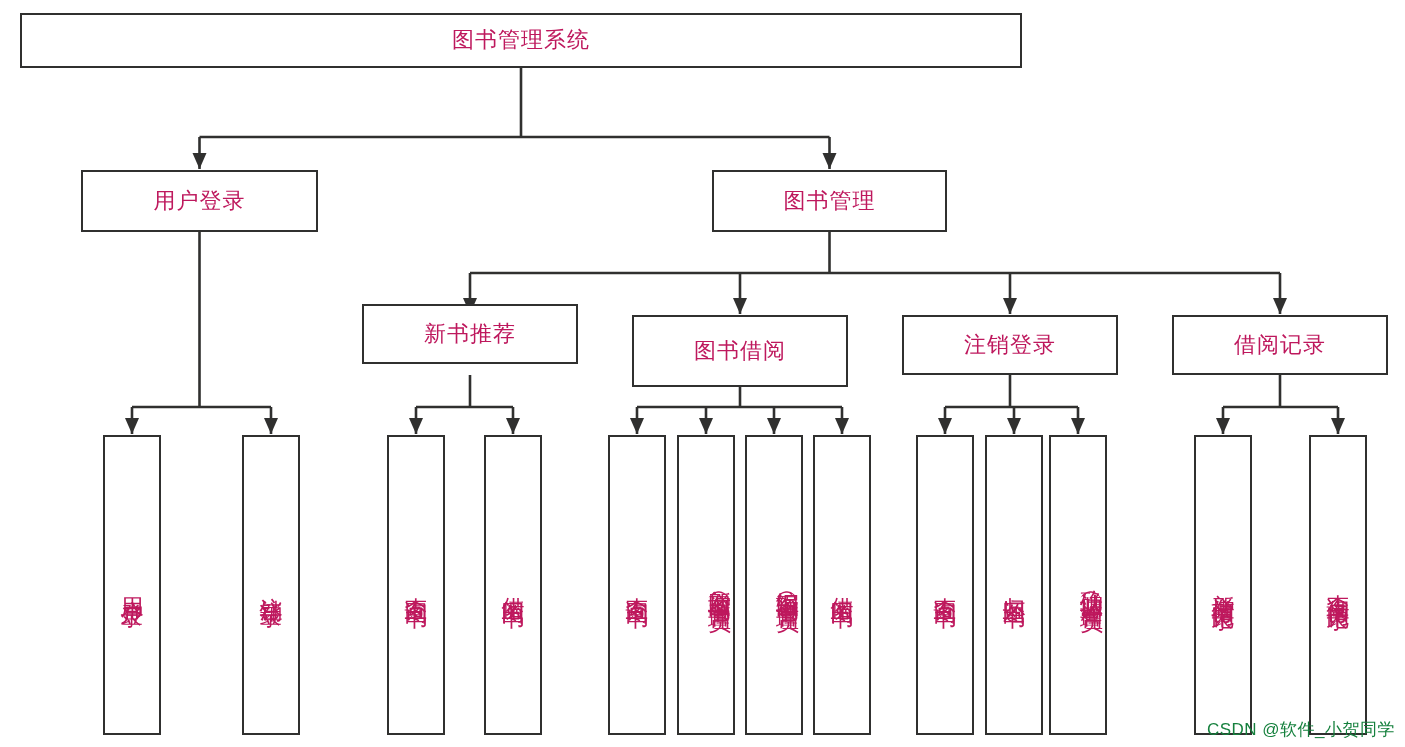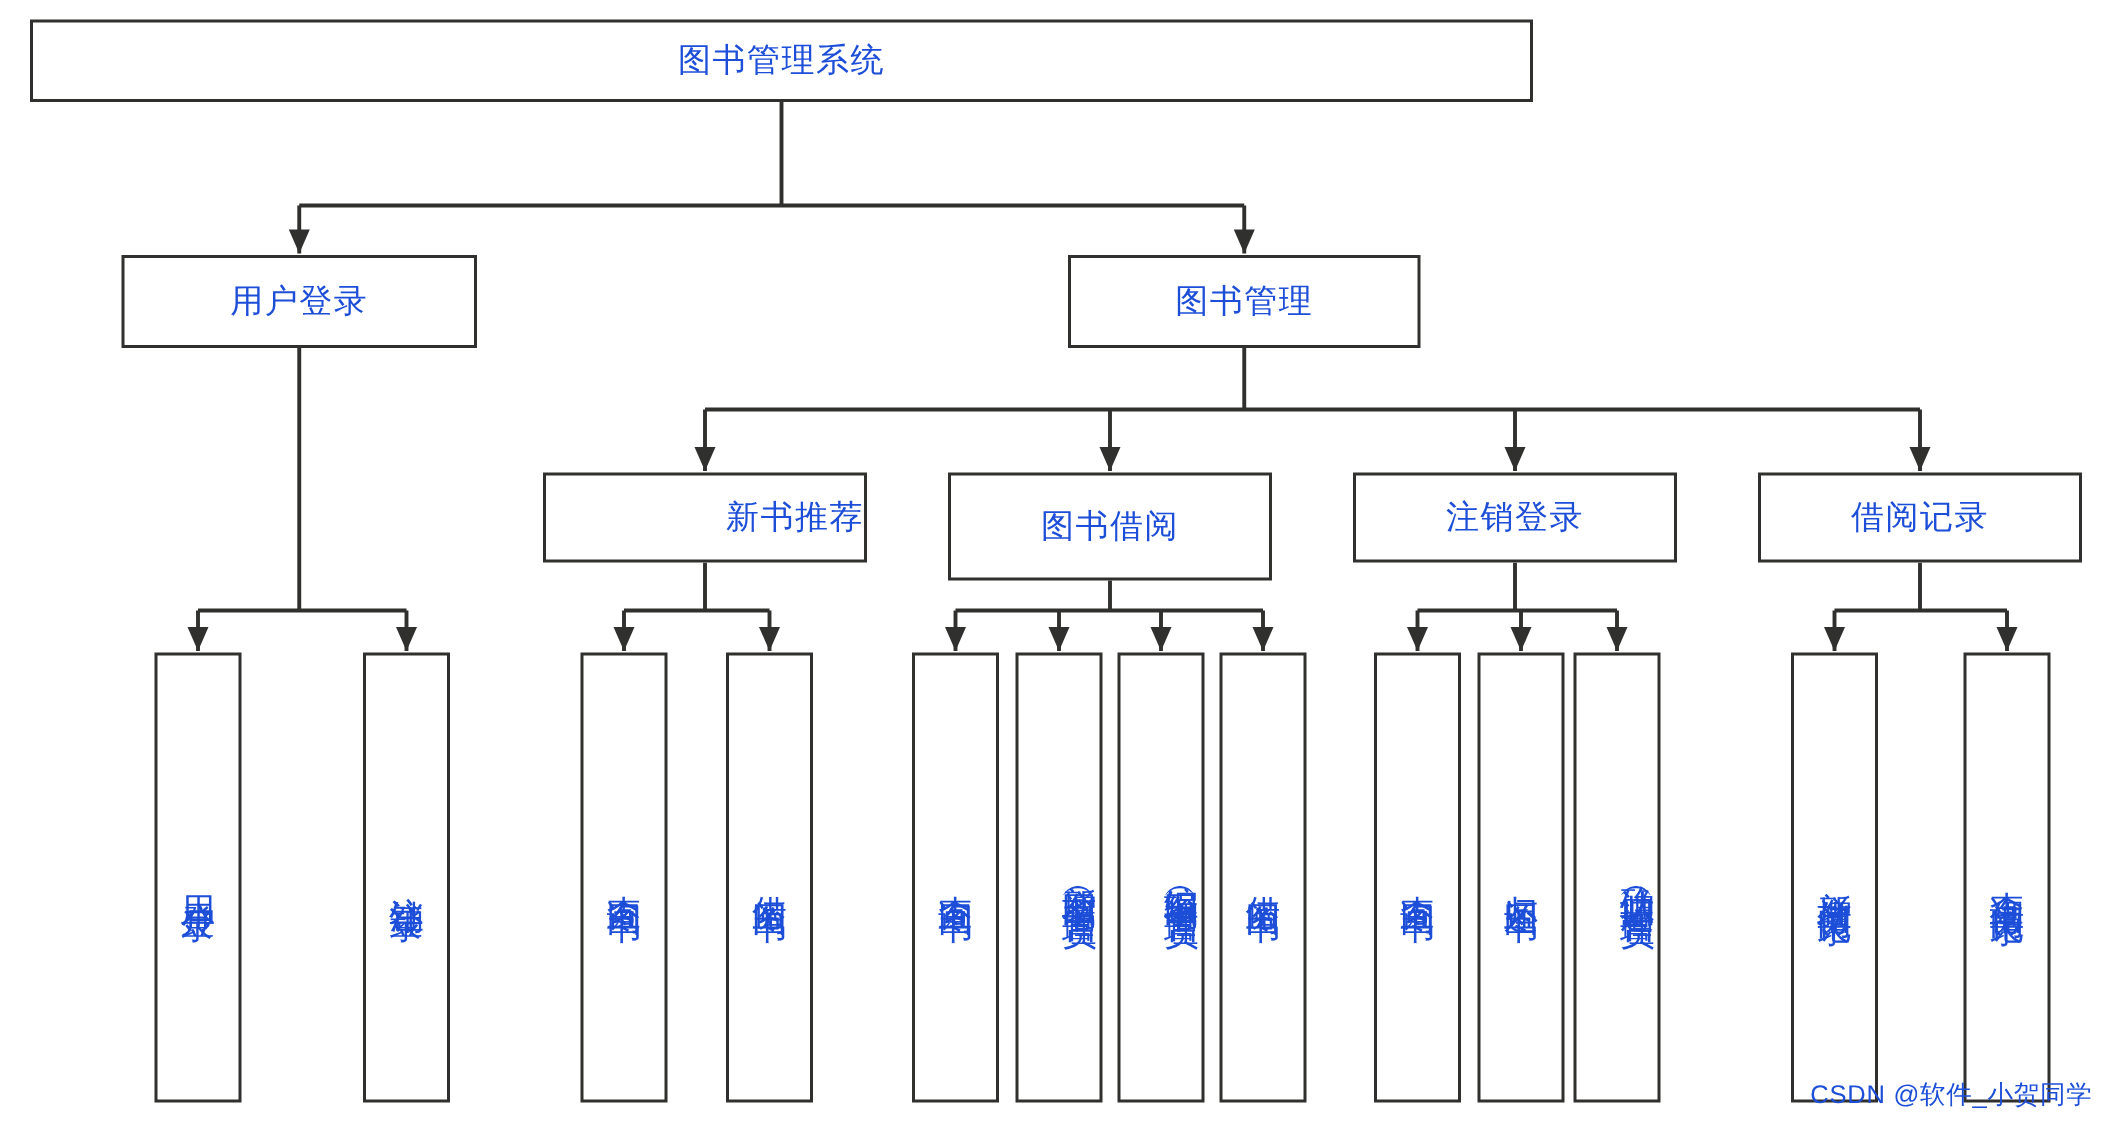--- a/index.html
+++ b/index.html
@@ -15,21 +15,21 @@
   #wires{position:absolute;left:0;top:0;width:1405px;height:747px;}
 
   .node{
     position:absolute;
     box-sizing:border-box;
     background:#ffffff;
     border:2px solid #30302f;
     display:flex;
     align-items:center;
     justify-content:center;
-    color:#1d4ed8;
+    color:#be185d;
     z-index:2;
   }
   .node.h{
     font-size:22px;
     letter-spacing:1px;
     line-height:1.2;
     white-space:nowrap;
   }
   
   .node.v{
@@ -42,21 +42,21 @@
     align-items:flex-start;
     justify-content:center;
   }
   .node.v.top{align-items:flex-start;}
   .node.v.mid{align-items:center;}
 
   #watermark{
     position:absolute;
     right:10px;bottom:6px;
     font-size:17px;
-    color:#1d4ed8;
+    color:#15803d;
     letter-spacing:.5px;
     white-space:nowrap;
     z-index:3;
     pointer-events:none;
   }
 </style>
 </head>
 <body>
 
 <div id="stage">
@@ -117,21 +117,21 @@
   <div id="nodes-layer">
       <div class="node h" style="left: 20px; top: 13px; width: 1002px; height: 55px;">
         <span>图书管理系统</span>
       </div>
       <div class="node h" style="left: 81px; top: 170px; width: 237px; height: 62px;">
         <span>用户登录</span>
       </div>
       <div class="node h" style="left: 712px; top: 170px; width: 235px; height: 62px;">
         <span>图书管理</span>
       </div>
-      <div class="node h" style="left: 362px; top: 315px; width: 216px; height: 60px; justify-content: flex-end;">
+      <div class="node h" style="left: 362px; top: 304px; width: 216px; height: 60px;">
         <span>新书推荐</span>
       </div>
       <div class="node h" style="left: 632px; top: 315px; width: 216px; height: 72px;">
         <span>图书借阅</span>
       </div>
       <div class="node h" style="left: 902px; top: 315px; width: 216px; height: 60px;">
         <span>注销登录</span>
       </div>
       <div class="node h" style="left: 1172px; top: 315px; width: 216px; height: 60px; align-items: center;">
         <span>借阅记录</span>

